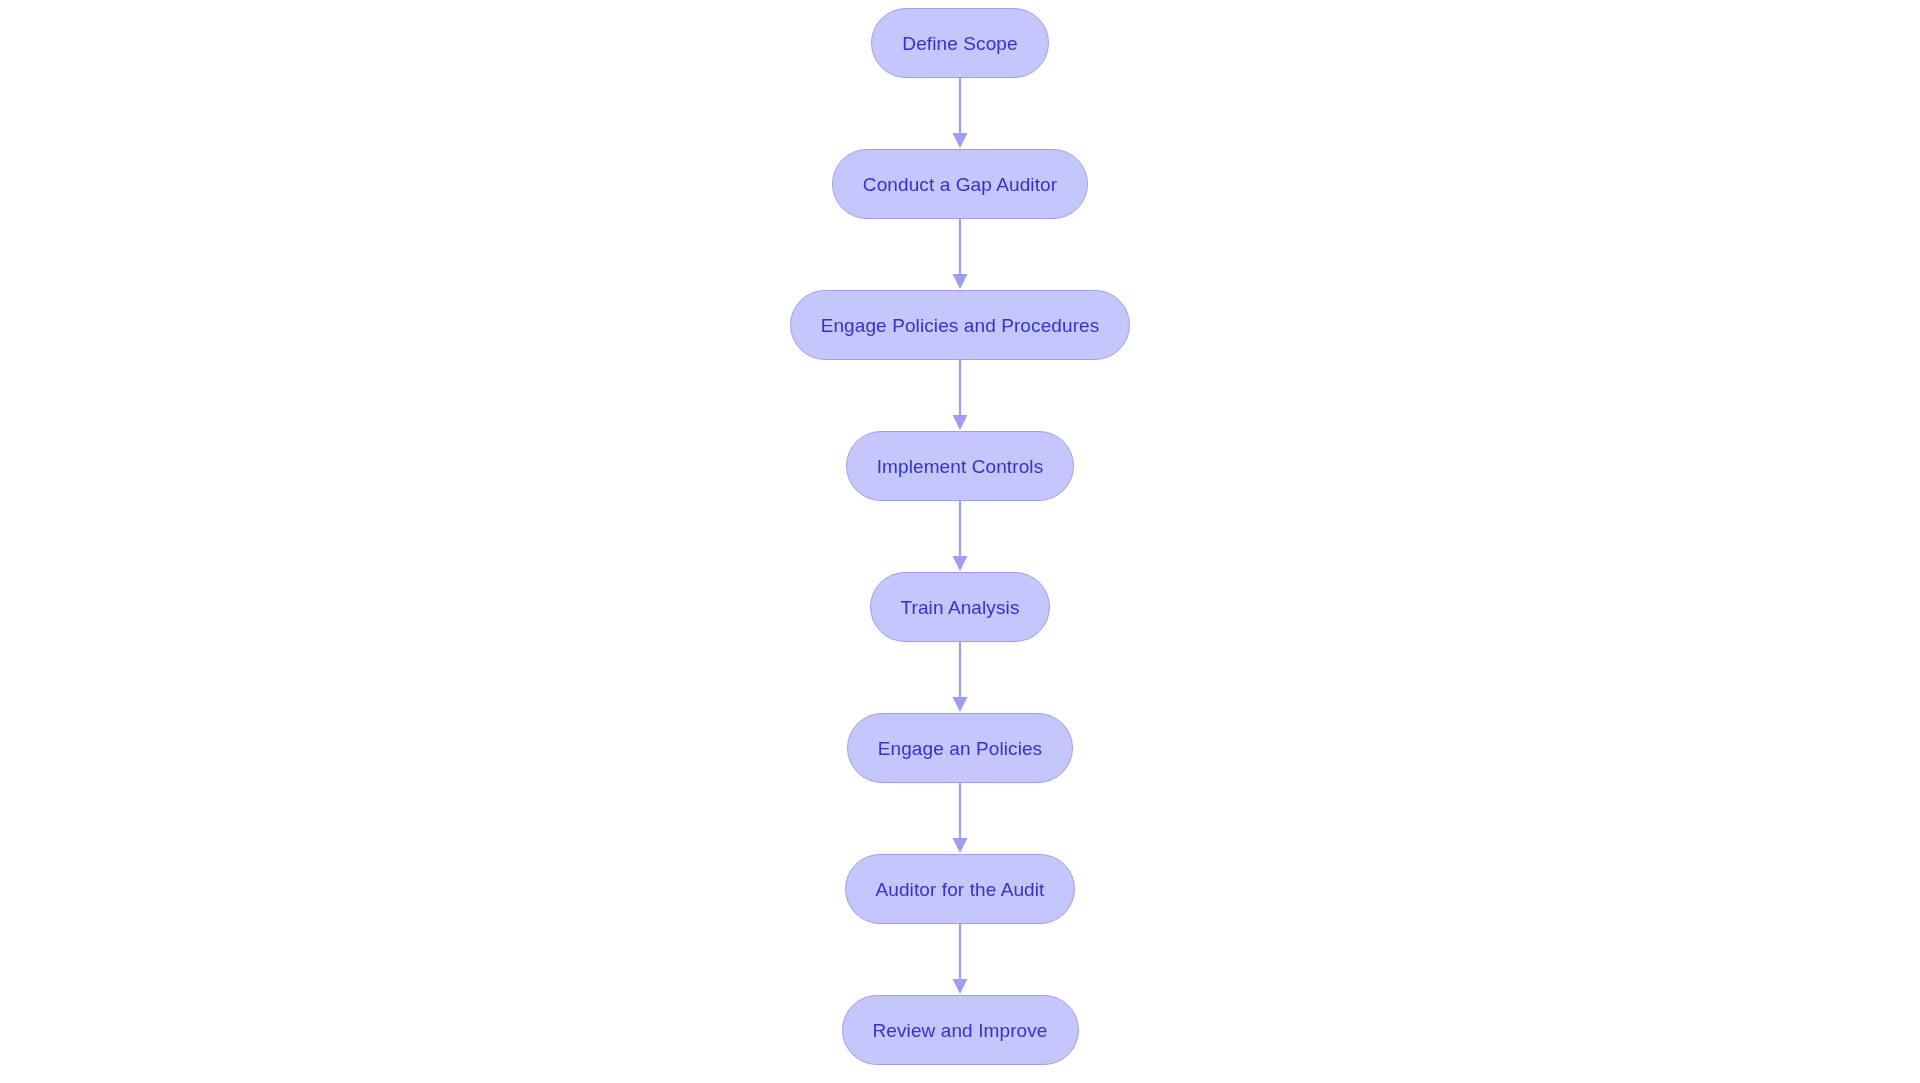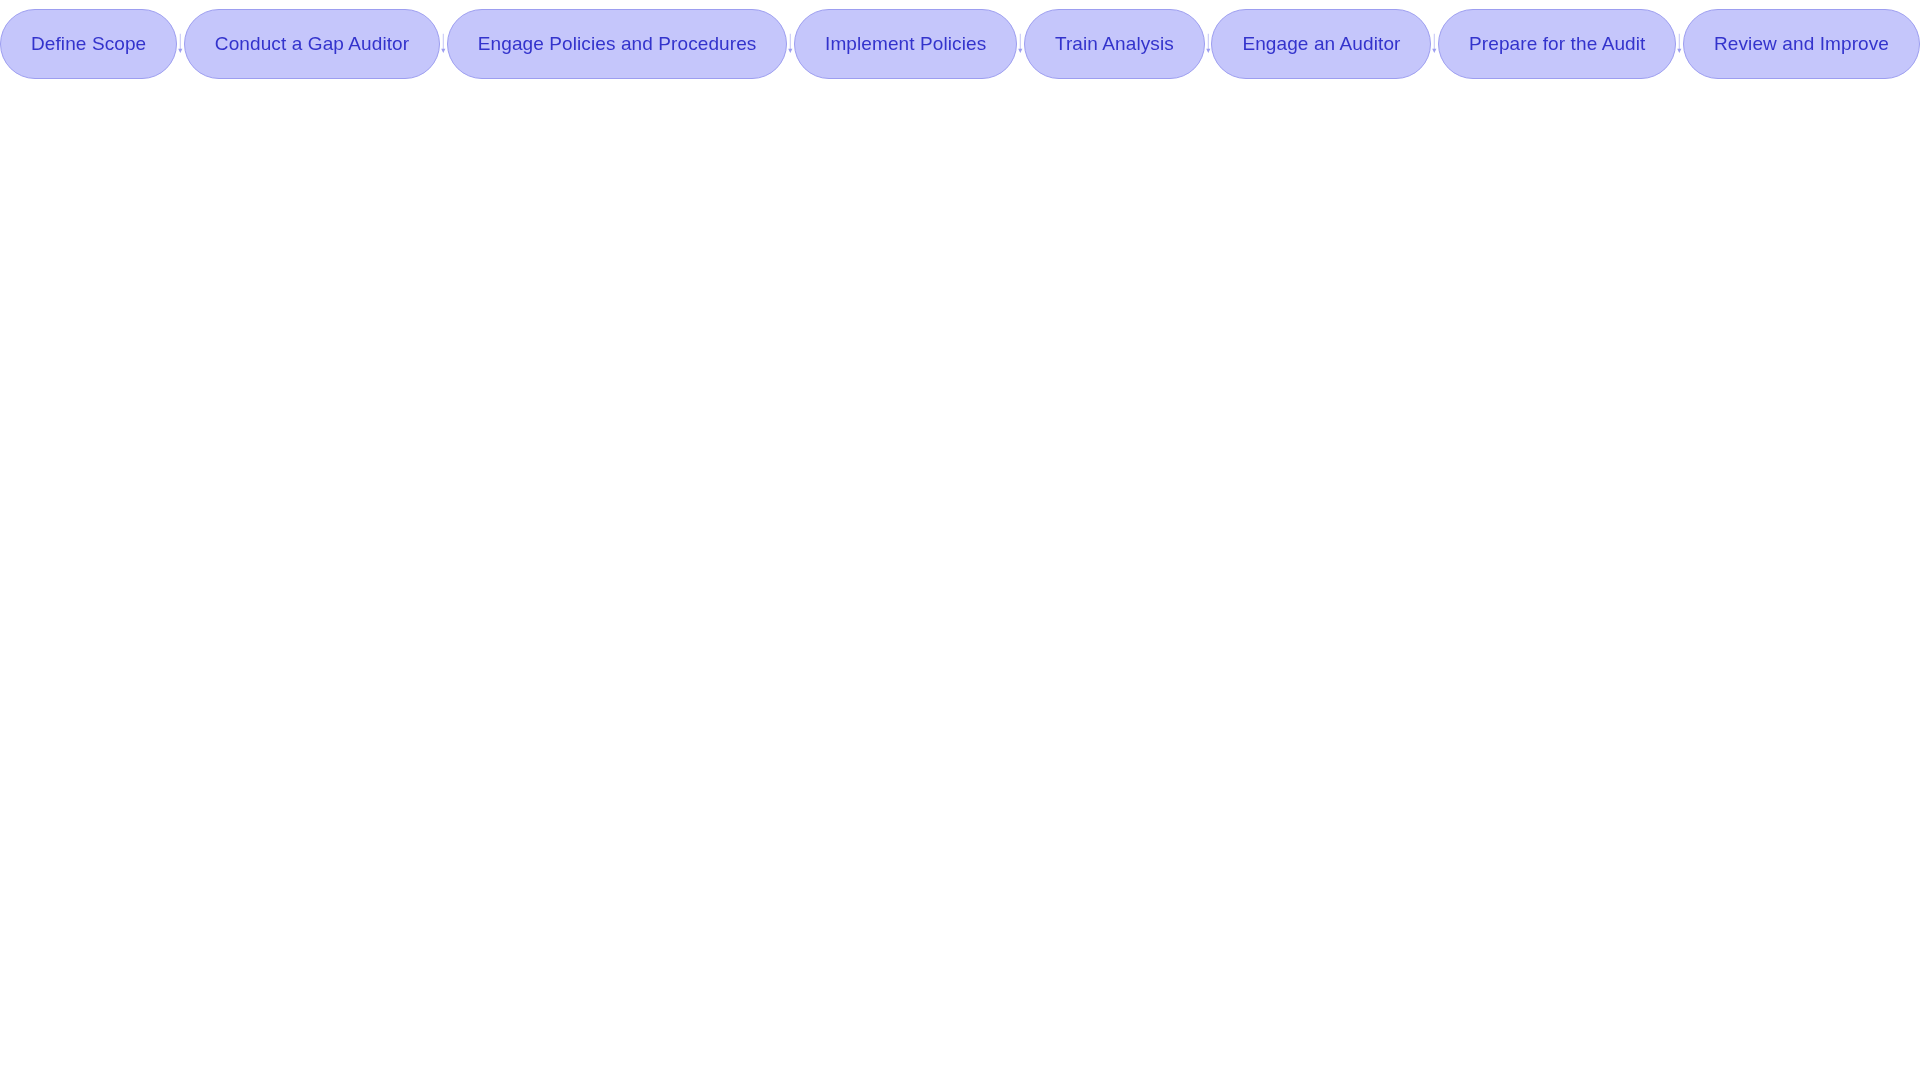--- a/index.html
+++ b/index.html
@@ -21,21 +21,21 @@
     height: 1083px;
     background: #ffffff;
   }
 
   .flow-stack {
     position: absolute;
     left: 0;
     top: 8px;
     width: 1920px;
     display: flex;
-    flex-direction: row;
+    flex-direction: column;
     align-items: center;
   }
 
   .flow-step {
     display: flex;
     flex-direction: column;
     align-items: center;
   }
 
   .node {
@@ -107,48 +107,48 @@
         <div class="node">
           <span class="node-label">Engage Policies and Procedures</span>
         </div>
       </div>
       <svg class="connector" viewBox="0 0 24 71" width="24" height="71">
         <path class="connector-line" d="M12 0 L12 56"></path>
         <path class="connector-head" d="M4.5 55 L19.5 55 L12 70 Z"></path>
       </svg>
       <div class="flow-step">
         <div class="node">
-          <span class="node-label">Implement Policies</span>
+          <span class="node-label">Implement Controls</span>
         </div>
       </div>
       <svg class="connector" viewBox="0 0 24 71" width="24" height="71">
         <path class="connector-line" d="M12 0 L12 56"></path>
         <path class="connector-head" d="M4.5 55 L19.5 55 L12 70 Z"></path>
       </svg>
       <div class="flow-step">
         <div class="node">
           <span class="node-label">Train Analysis</span>
         </div>
       </div>
       <svg class="connector" viewBox="0 0 24 71" width="24" height="71">
         <path class="connector-line" d="M12 0 L12 56"></path>
         <path class="connector-head" d="M4.5 55 L19.5 55 L12 70 Z"></path>
       </svg>
       <div class="flow-step">
         <div class="node">
-          <span class="node-label">Engage an Auditor</span>
+          <span class="node-label">Engage an Policies</span>
         </div>
       </div>
       <svg class="connector" viewBox="0 0 24 71" width="24" height="71">
         <path class="connector-line" d="M12 0 L12 56"></path>
         <path class="connector-head" d="M4.5 55 L19.5 55 L12 70 Z"></path>
       </svg>
       <div class="flow-step">
         <div class="node">
-          <span class="node-label">Prepare for the Audit</span>
+          <span class="node-label">Auditor for the Audit</span>
         </div>
       </div>
       <svg class="connector" viewBox="0 0 24 71" width="24" height="71">
         <path class="connector-line" d="M12 0 L12 56"></path>
         <path class="connector-head" d="M4.5 55 L19.5 55 L12 70 Z"></path>
       </svg>
       <div class="flow-step">
         <div class="node">
           <span class="node-label">Review and Improve</span>
         </div>

